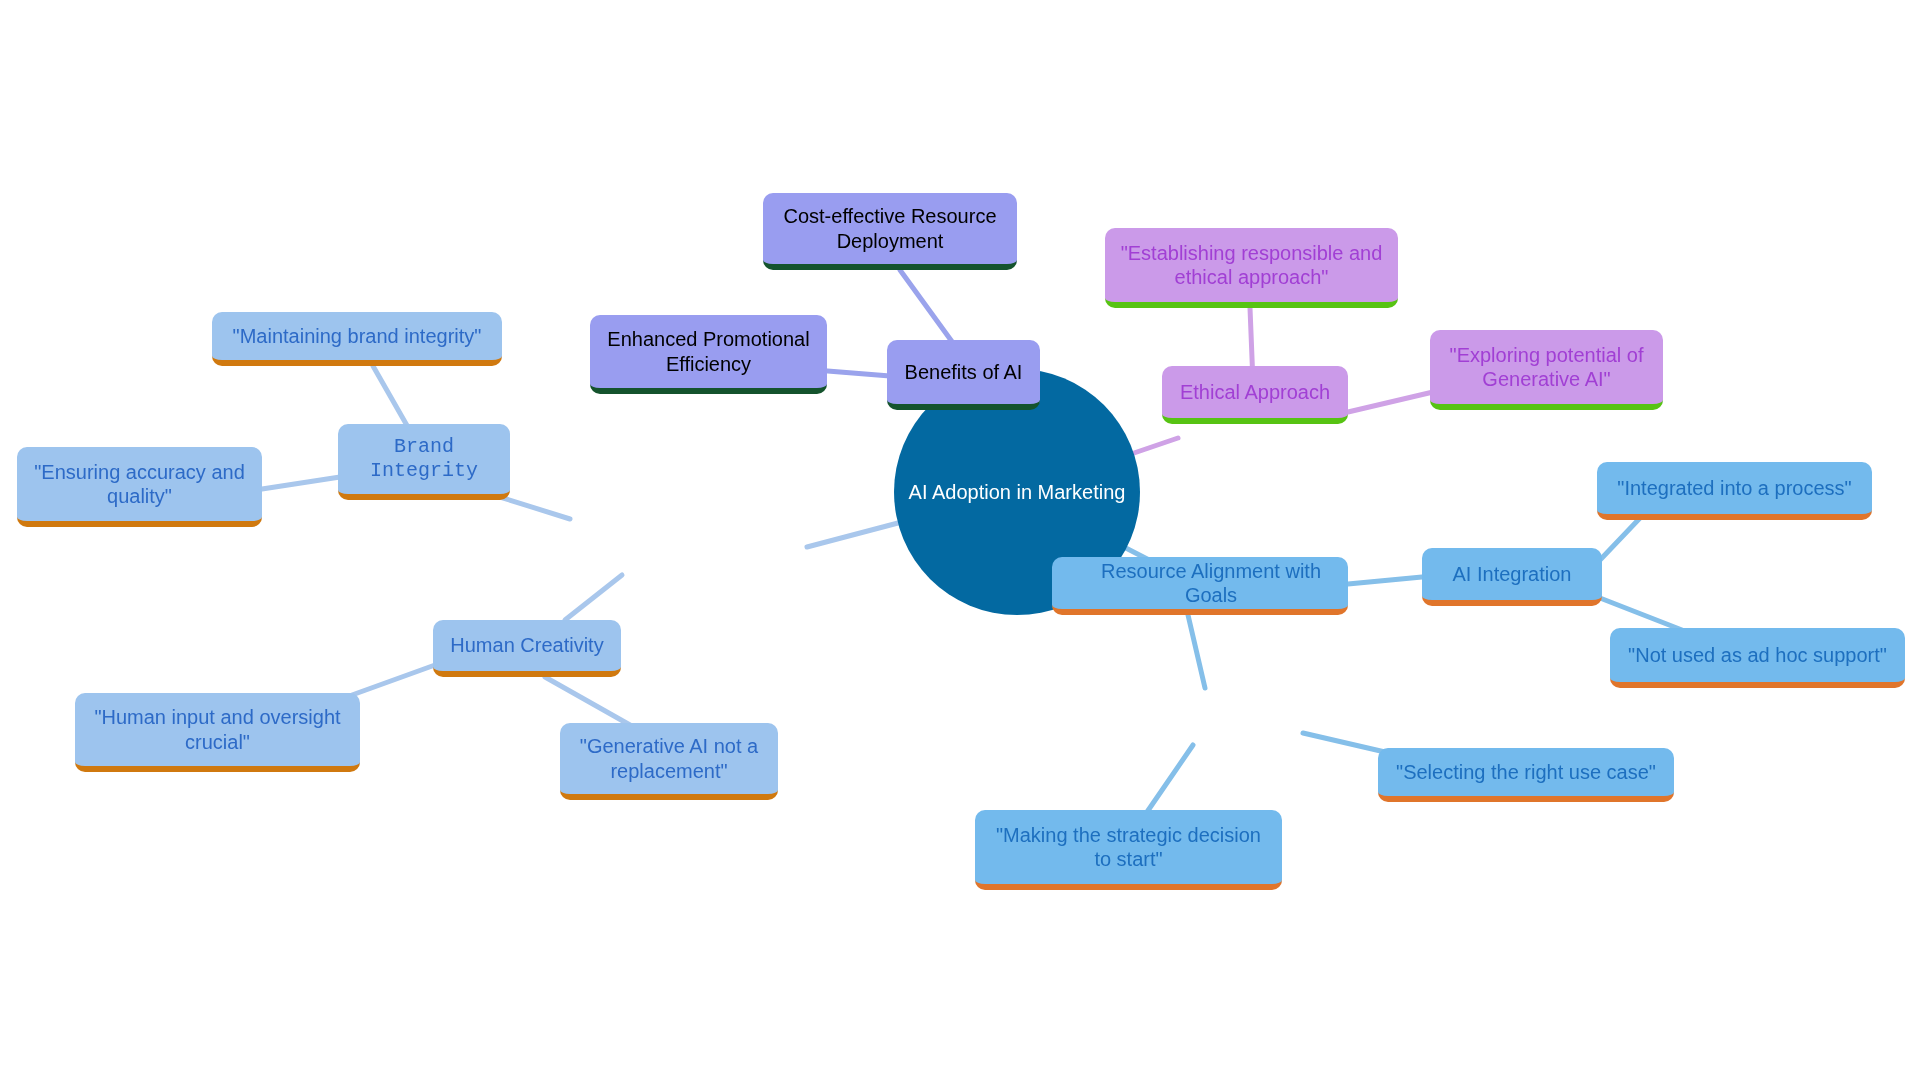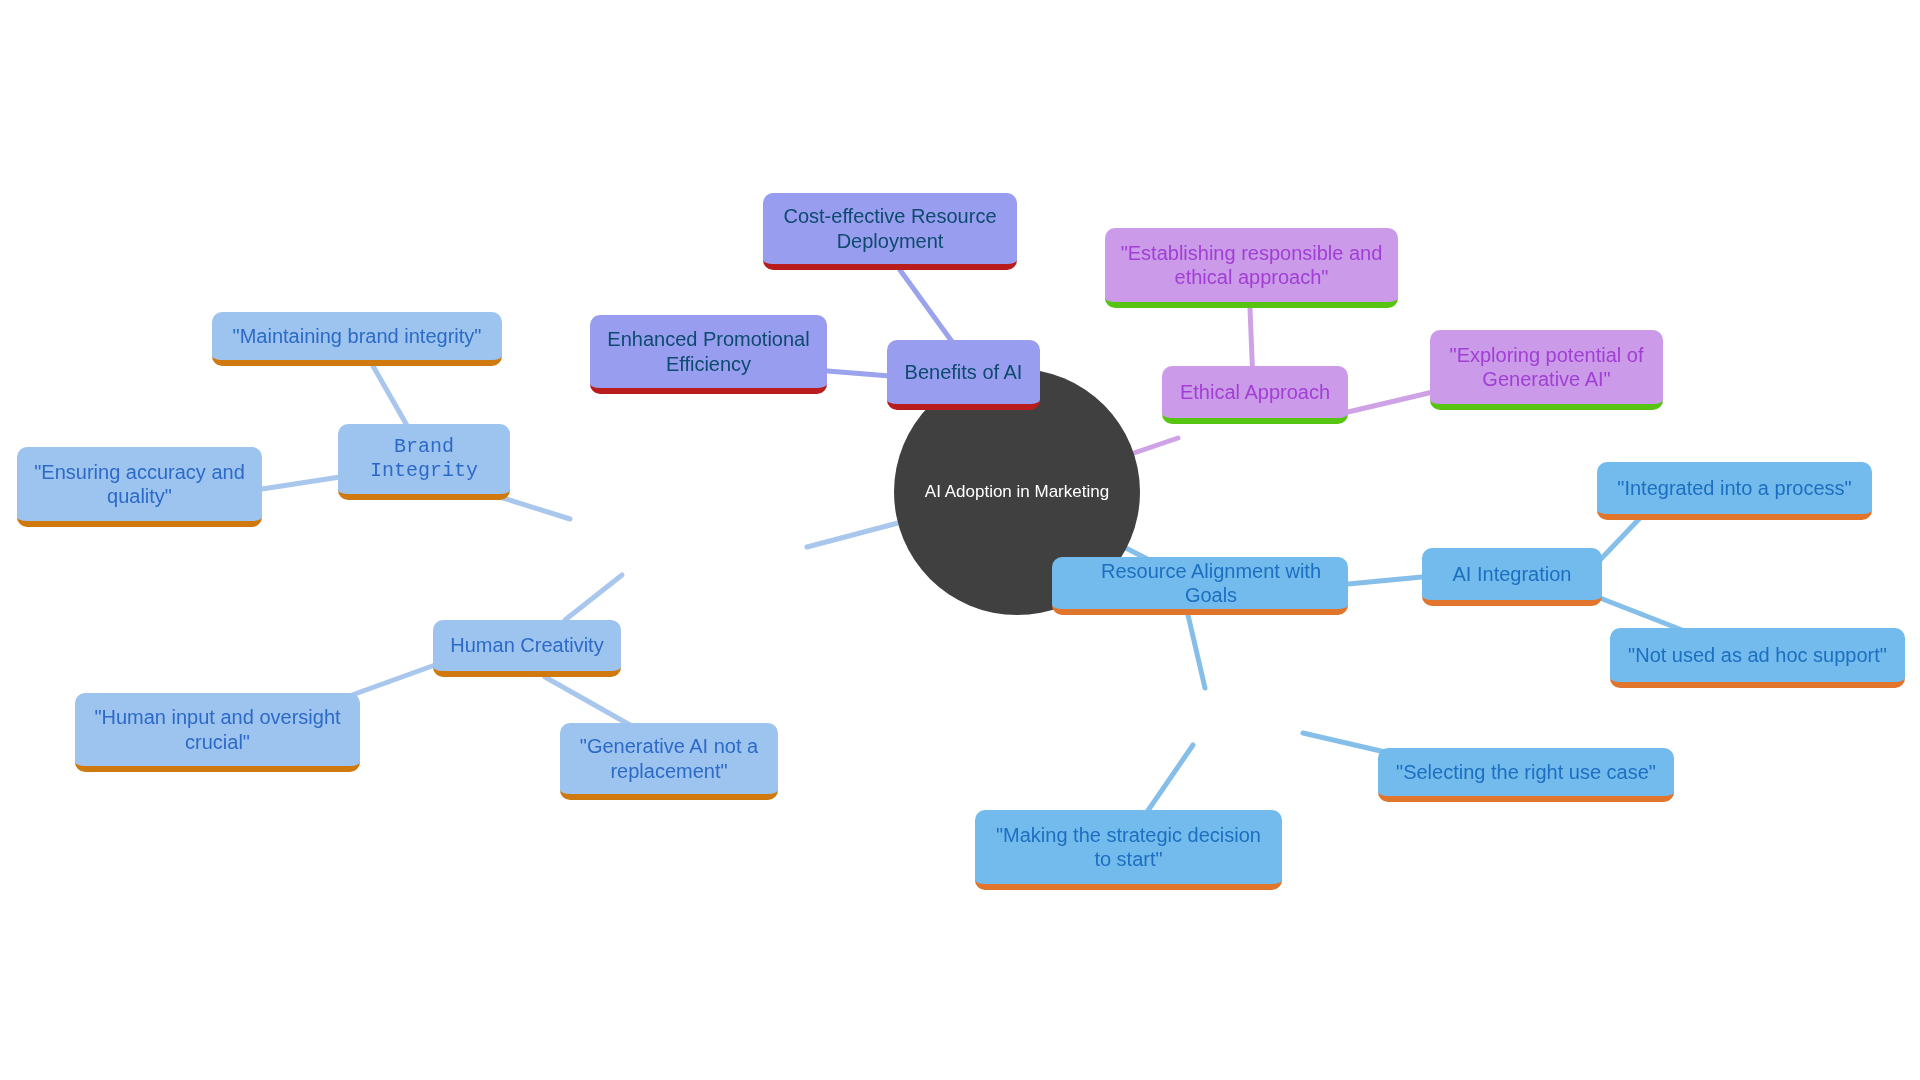--- a/index.html
+++ b/index.html
@@ -8,29 +8,29 @@
     font-family:"Liberation Sans","DejaVu Sans",sans-serif;
   }
   .edges{position:absolute;left:0;top:0;z-index:1;}
   .edge{fill:none;stroke-linecap:round;}
   .edge-purple{stroke:#9aa3ec;stroke-width:5;}
   .edge-pink{stroke:#cfa2e6;stroke-width:5;}
   .edge-blue-l{stroke:#a9c7ec;stroke-width:5;}
   .edge-blue-r{stroke:#85bfe9;stroke-width:5;}
   .center-node{
     position:absolute;left:894px;top:369px;width:246px;height:246px;border-radius:50%;
-    background:#404040;color:#ffffff;display:flex;align-items:center;justify-content:center;
-    text-align:center;font-size:17px;z-index:2;cursor:pointer;
+    background:#0369a1;color:#ffffff;display:flex;align-items:center;justify-content:center;
+    text-align:center;font-size:20px;z-index:2;cursor:pointer;
   }
   .node{
     position:absolute;box-sizing:border-box;border-radius:10px;display:flex;align-items:center;
     justify-content:center;text-align:center;font-size:20px;line-height:1.22;padding:4px 10px;
     z-index:3;cursor:pointer;
   }
-  .branch-purple{background:#999df0;color:#0c4a6e;border-bottom:6px solid #b91c1c;}
+  .branch-purple{background:#999df0;color:#000000;border-bottom:6px solid #14532d;}
   .branch-pink{background:#cb9ae9;color:#a13fd4;border-bottom:6px solid #57c313;}
   .branch-blue-l{background:#9dc4ee;color:#2d6ac7;border-bottom:6px solid #d0790f;}
   .branch-blue-r{background:#73baed;color:#1d6fbf;border-bottom:6px solid #e0752b;}
 </style>
 </head>
 <body>
 
 <div class="canvas">
 
   <svg class="edges" width="1920" height="1080" aria-hidden="true">

